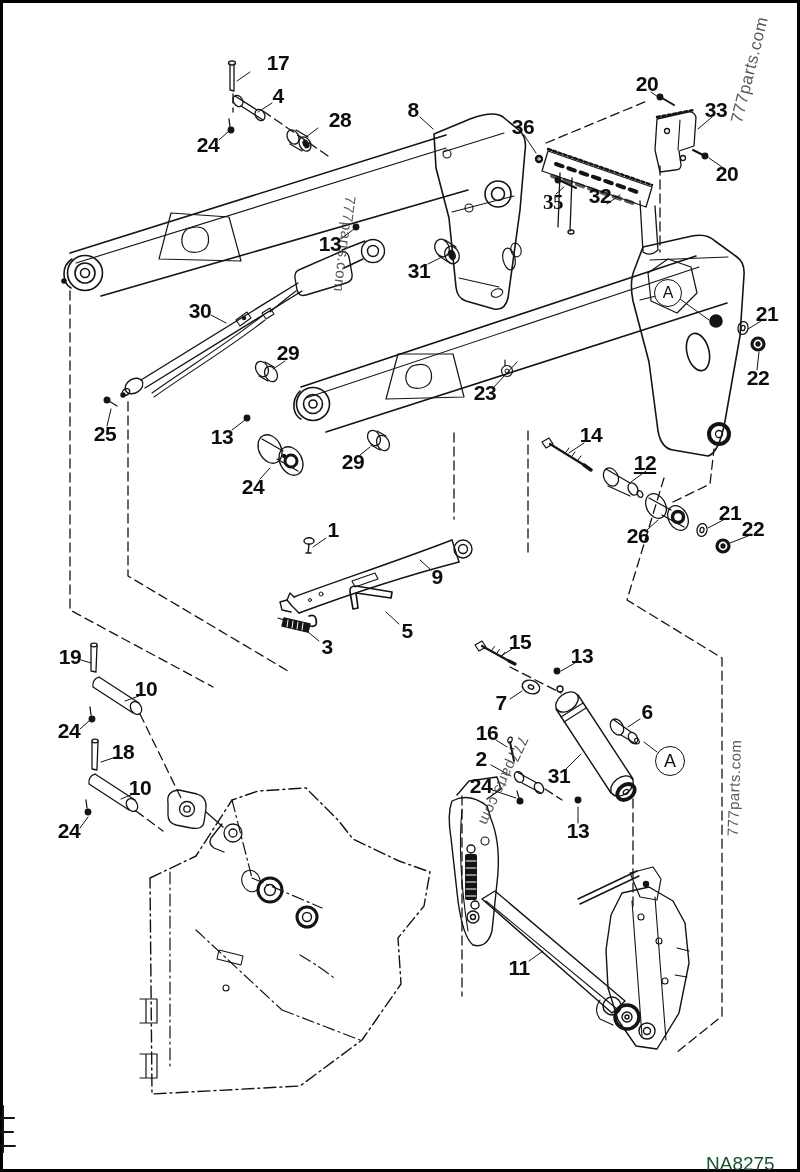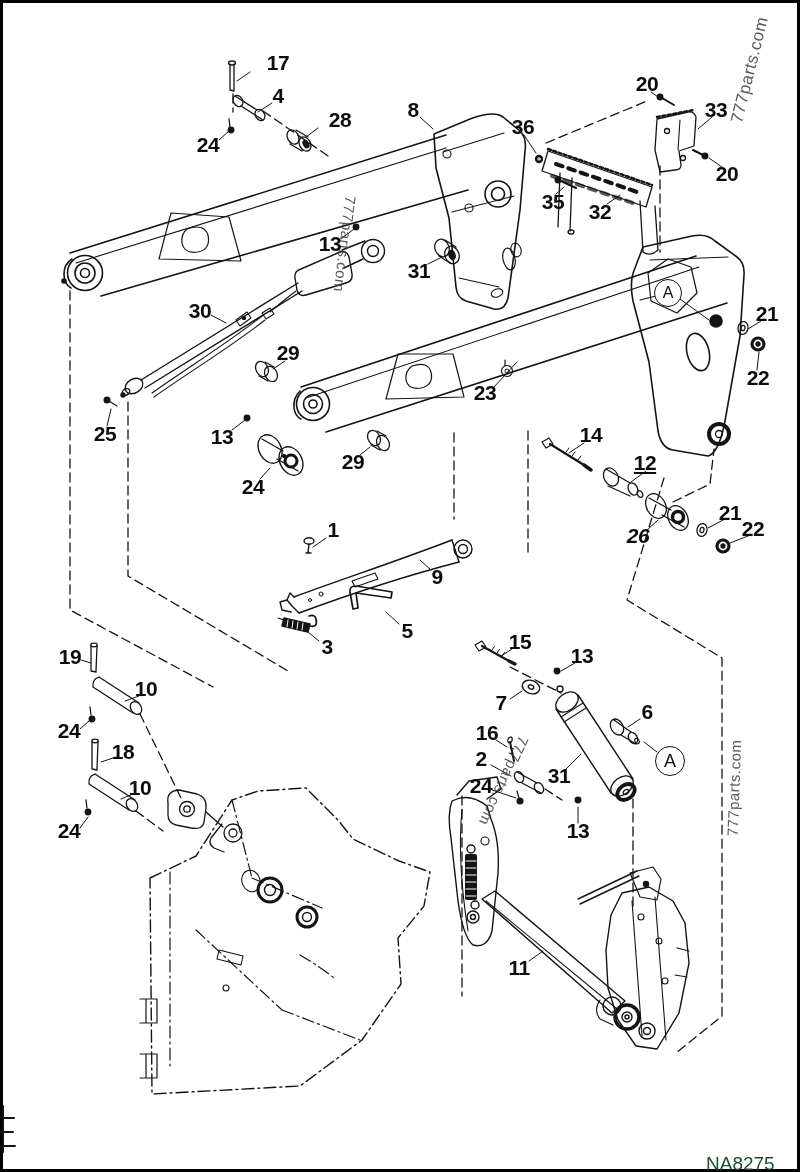--- a/index.html
+++ b/index.html
@@ -333,39 +333,39 @@
   </g>
 </svg>
 
 <div class="drawing-number">NA8275</div>
 <div class="callout" style="left: 258px; top: 63px; margin-left: 20px;">17</div>
     <div class="callout" style="left: 278px; top: 96px;">4</div>
     <div class="callout" style="left: 208px; top: 145px;">24</div>
     <div class="callout" style="left: 324px; top: 120px; margin-left: 16px;">28</div>
     <div class="callout" style="left: 413px; top: 110px;">8</div>
     <div class="callout" style="left: 523px; top: 127px;">36</div>
-    <div class="callout" style="left: 553px; top: 202px;">35</div>
-    <div class="callout" style="left: 600px; top: 212px;">32</div>
+    <div class="callout" style="left: 553px; top: 202px; font-family: Liberation Serif, serif;">35</div>
+    <div class="callout" style="left: 600px; top: 196px;">32</div>
     <div class="callout" style="left: 647px; top: 84px;">20</div>
     <div class="callout" style="left: 716px; top: 110px;">33</div>
     <div class="callout" style="left: 727px; top: 174px;">20</div>
     <div class="callout" style="left: 330px; top: 244px;">13</div>
     <div class="callout" style="left: 419px; top: 271px;">31</div>
     <div class="callout" style="left: 200px; top: 311px;">30</div>
     <div class="callout" style="left: 105px; top: 434px;">25</div>
     <div class="callout" style="left: 222px; top: 437px;">13</div>
     <div class="callout" style="left: 288px; top: 353px;">29</div>
     <div class="callout" style="left: 353px; top: 462px;">29</div>
     <div class="callout" style="left: 253px; top: 487px;">24</div>
     <div class="callout" style="left: 485px; top: 393px;">23</div>
     <div class="callout" style="left: 767px; top: 314px;">21</div>
     <div class="callout" style="left: 758px; top: 378px;">22</div>
     <div class="callout" style="left: 591px; top: 435px;">14</div>
     <div class="callout" style="left: 645px; top: 463px; text-decoration: underline;">12</div>
-    <div class="callout" style="left: 638px; top: 536px; font-style: italic;">26</div>
+    <div class="callout" style="left: 638px; top: 536px;">26</div>
     <div class="callout" style="left: 730px; top: 513px;">21</div>
     <div class="callout" style="left: 753px; top: 529px;">22</div>
     <div class="callout" style="left: 333px; top: 530px;">1</div>
     <div class="callout" style="left: 437px; top: 577px;">9</div>
     <div class="callout" style="left: 407px; top: 631px;">5</div>
     <div class="callout" style="left: 327px; top: 647px;">3</div>
     <div class="callout" style="left: 70px; top: 657px;">19</div>
     <div class="callout" style="left: 146px; top: 689px;">10</div>
     <div class="callout" style="left: 69px; top: 731px;">24</div>
     <div class="callout" style="left: 123px; top: 752px;">18</div>

